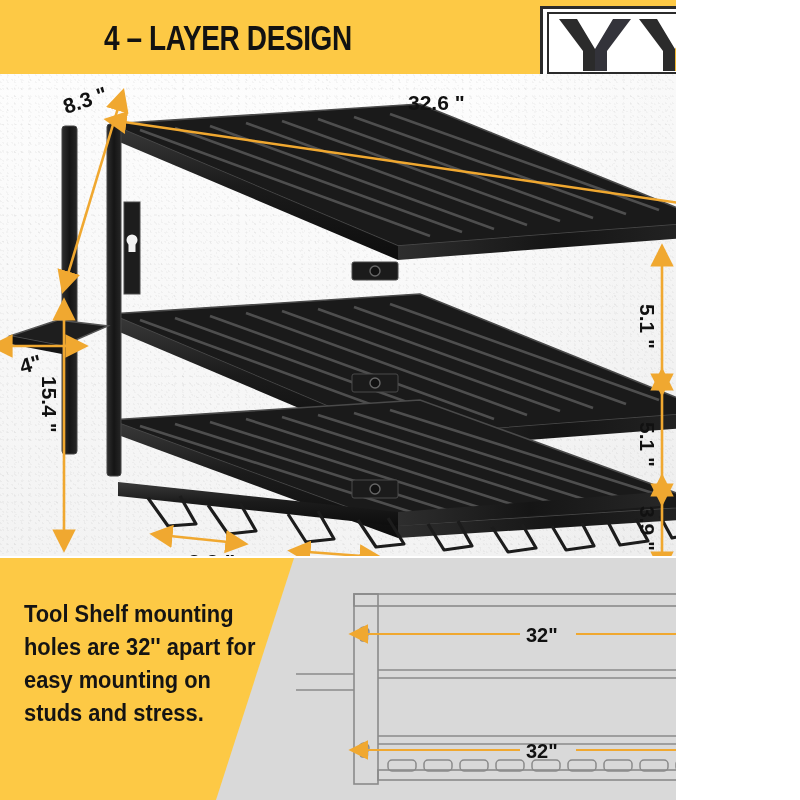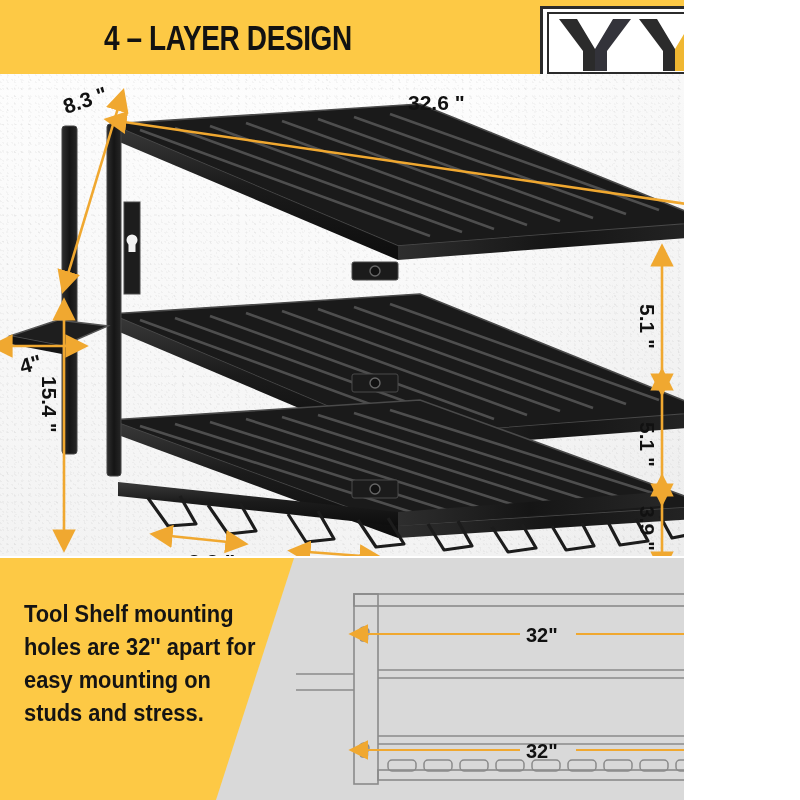--- a/index.html
+++ b/index.html
@@ -2,21 +2,21 @@
 <html><head>
 <meta charset="utf-8">
 <title>4 Layer Design Product Infographic</title>
 <style>
   html,body{margin:0;padding:0;}
   body{
     width:800px;height:800px;overflow:hidden;
     font-family:"Liberation Sans",sans-serif;
     background:#ffffff;
   }
-  .page{position:relative;width:676px;height:800px;overflow:hidden;background:#fff;padding-left:8px;}
+  .page{position:relative;width:676px;height:800px;overflow:hidden;background:#fff;}
 
   
   .header{
     position:absolute;left:0;top:0;width:800px;height:82px;
     background:#fdc945;
     overflow:hidden;
   }
   .header-title{
     position:absolute;left:104px;top:20px;
     font-family:"Liberation Sans",sans-serif;

